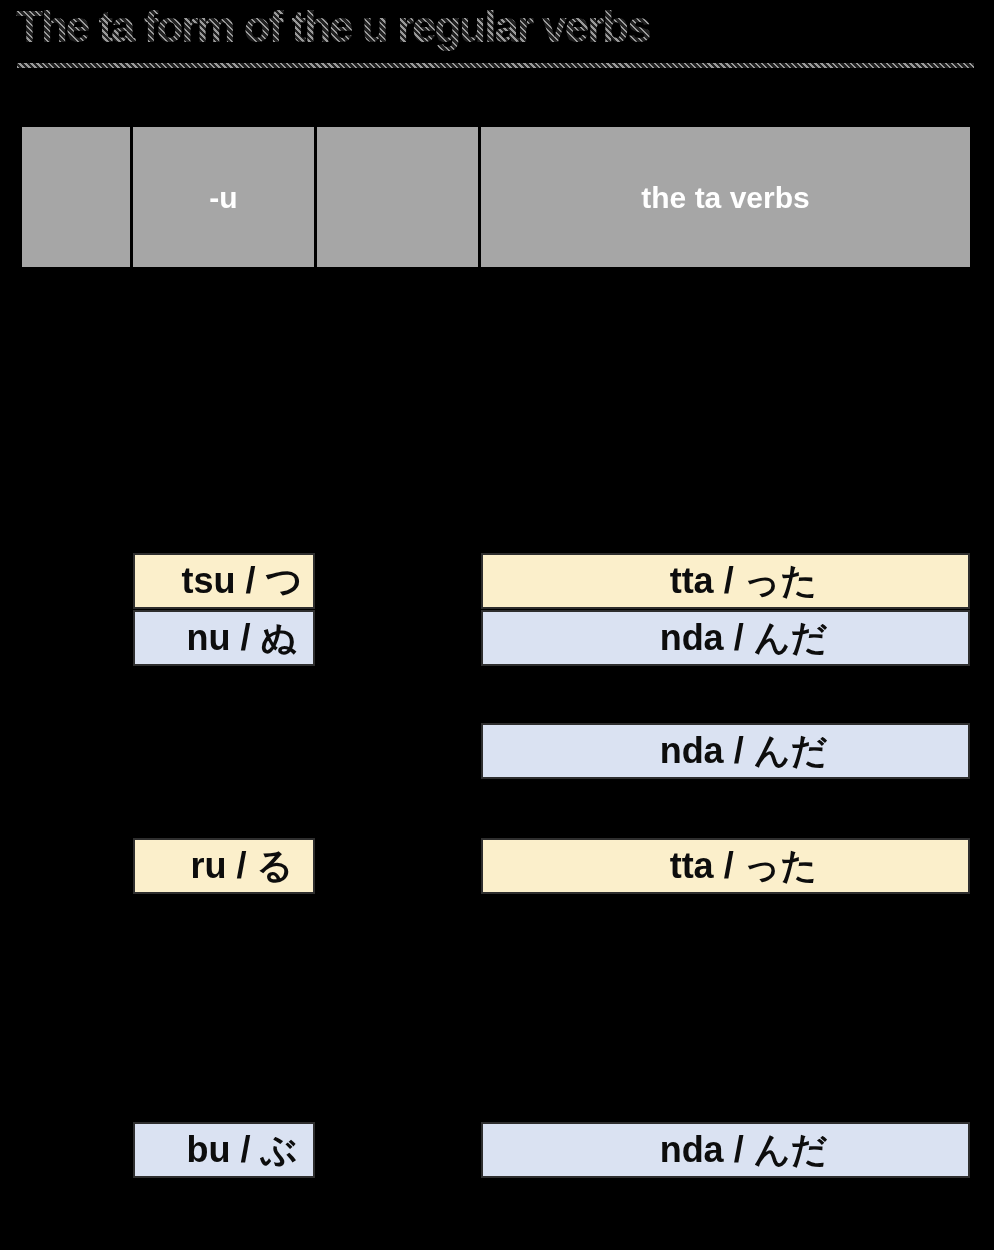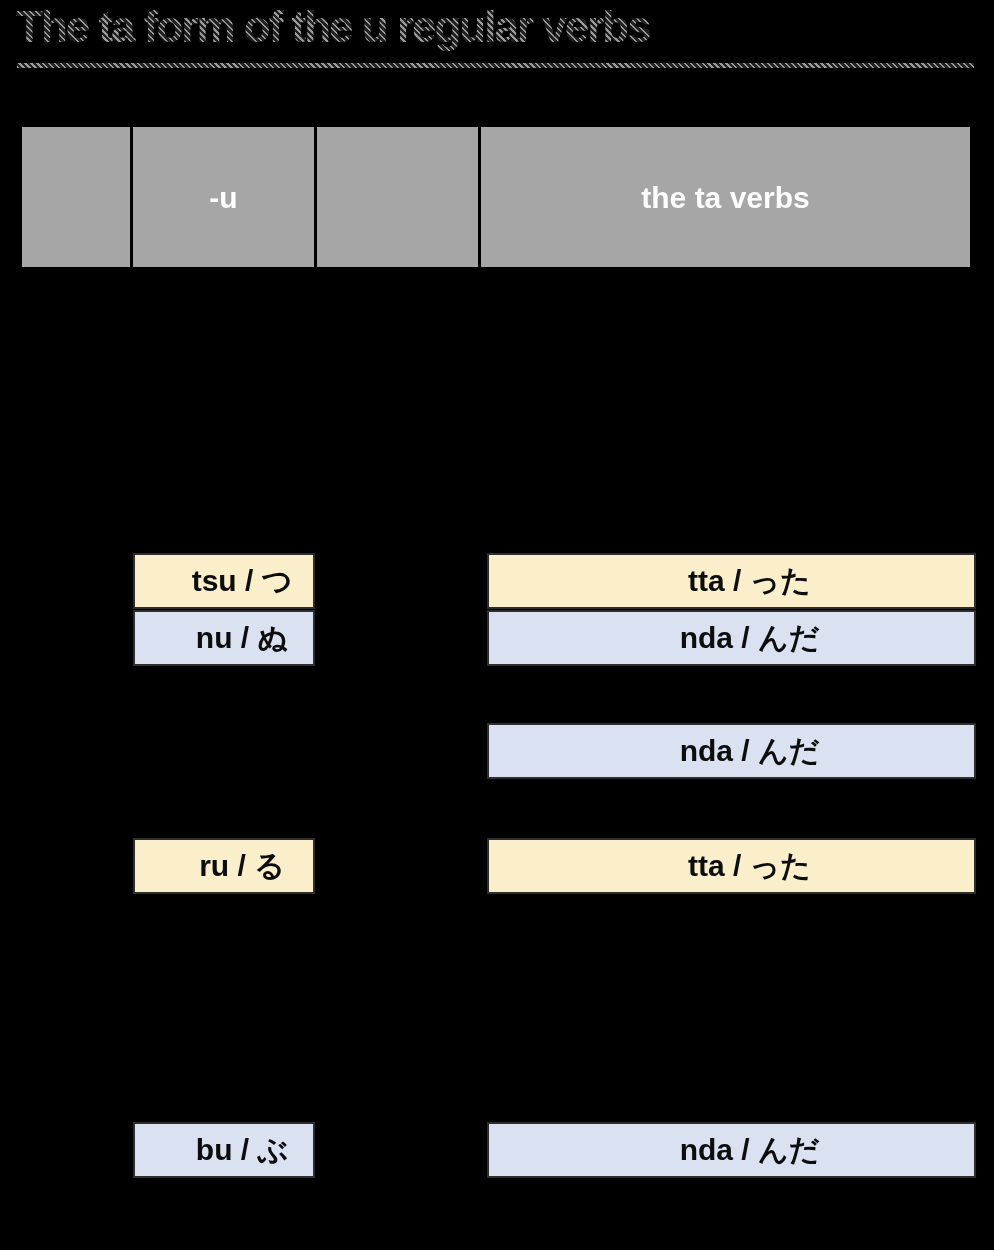--- a/index.html
+++ b/index.html
@@ -61,26 +61,26 @@
   
   .cell {
     position: absolute;
     height: 56px;
     box-sizing: border-box;
     border: 2px solid #2e2e2e;
     display: flex;
     align-items: center;
     justify-content: center;
     font-weight: bold;
-    font-size: 30px;
+    font-size: 36px;
     color: #0d0d0d;
     padding-left: 36px;
   }
   .cell.left  { left: 133px; width: 182px; }
-  .cell.right { left: 481px; width: 489px; margin-left: 6px; }
+  .cell.right { left: 481px; width: 489px; }
   .variant-yellow { background: #fbefcb; }
   .variant-blue   { background: #dae2f2; }
   .r0 { top: 553px; }
   .r1 { top: 610px; }
   .r2 { top: 723px; }
   .r3 { top: 838px; }
   .r4 { top: 1122px; align-items: center; }
 </style>
 </head>
 <body>

